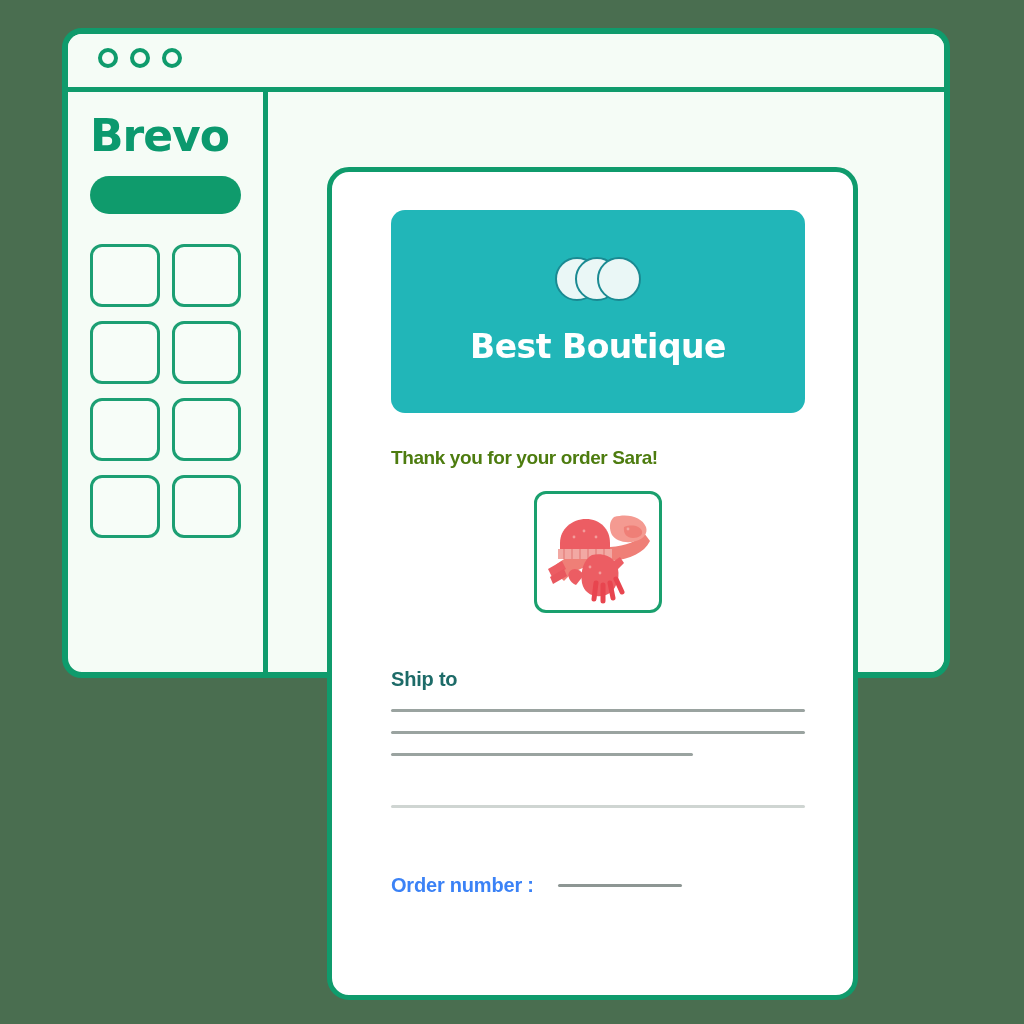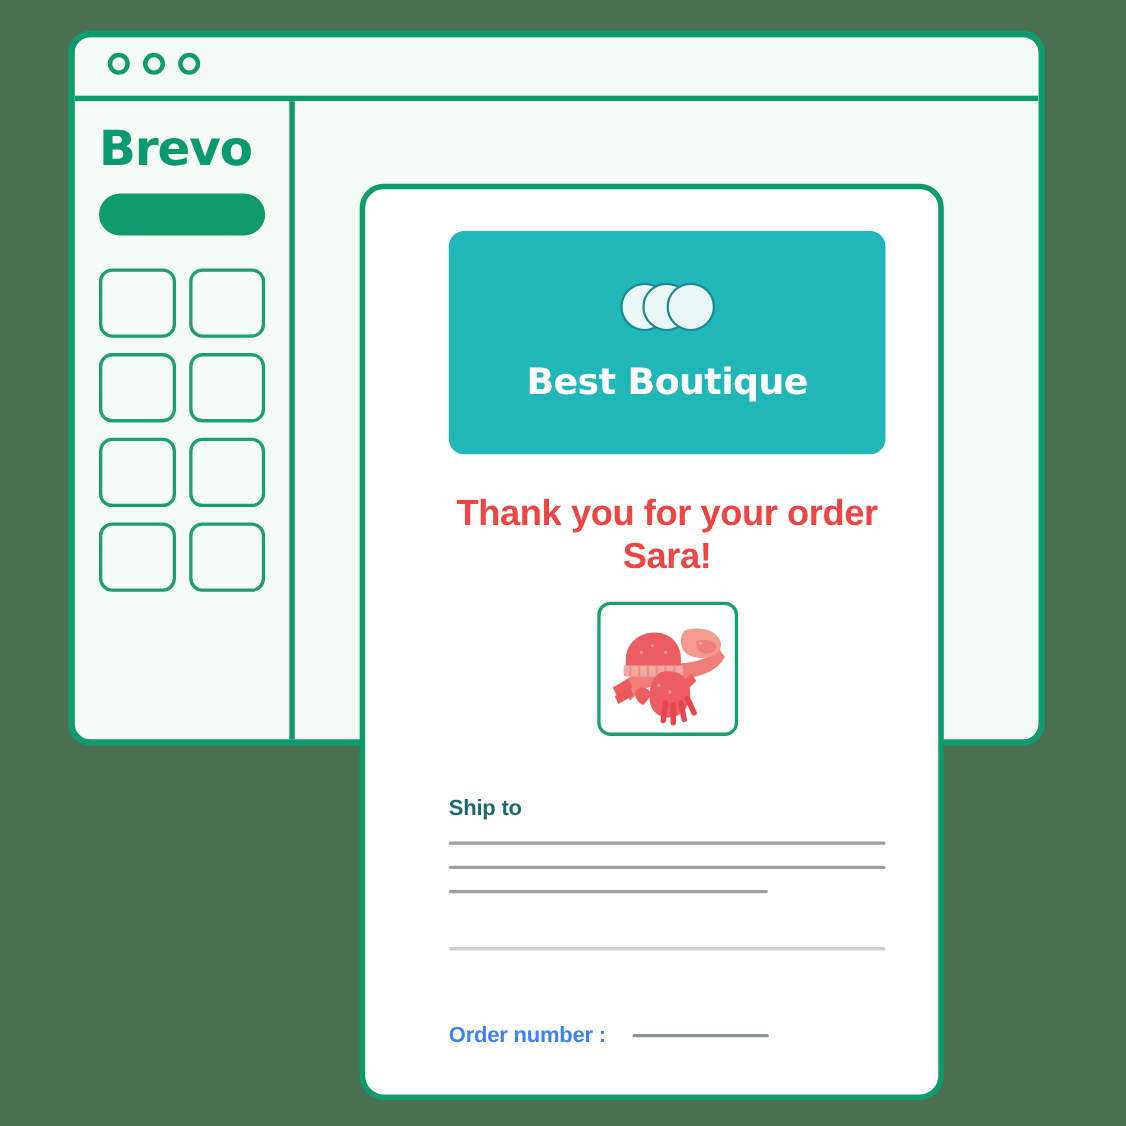--- a/index.html
+++ b/index.html
@@ -106,21 +106,21 @@
   .email-card {
     position: absolute;
     left: 327px;
     top: 167px;
     width: 531px;
     height: 833px;
     background: #ffffff;
     border: 5px solid #0f9b6c;
     border-radius: 22px;
     box-sizing: border-box;
-    padding: 38px 48px 0 76px;
+    padding: 38px 48px 0 59px;
     overflow: hidden;
   }
   .email-header {
     background: #21b6b8;
     border-radius: 14px;
     height: 203px;
     display: flex;
     flex-direction: column;
     align-items: center;
     justify-content: center;
@@ -148,23 +148,22 @@
   .brand-name {
     color: #ffffff;
     font-size: 33px;
     font-weight: bold;
     letter-spacing: -0.5px;
     font-family: "DejaVu Sans", sans-serif;
   }
 
   .thank-you {
     margin-top: 34px;
-    text-align: center;
-    color: #ef4444;
-    font-size: 33px;
+    color: #4d7c0f;
+    font-size: 19px;
     font-weight: bold;
     line-height: 1.18;
     letter-spacing: -0.4px;
   }
 
   .product-wrap {
     margin-top: 22px;
     display: flex;
     justify-content: center;
   }

